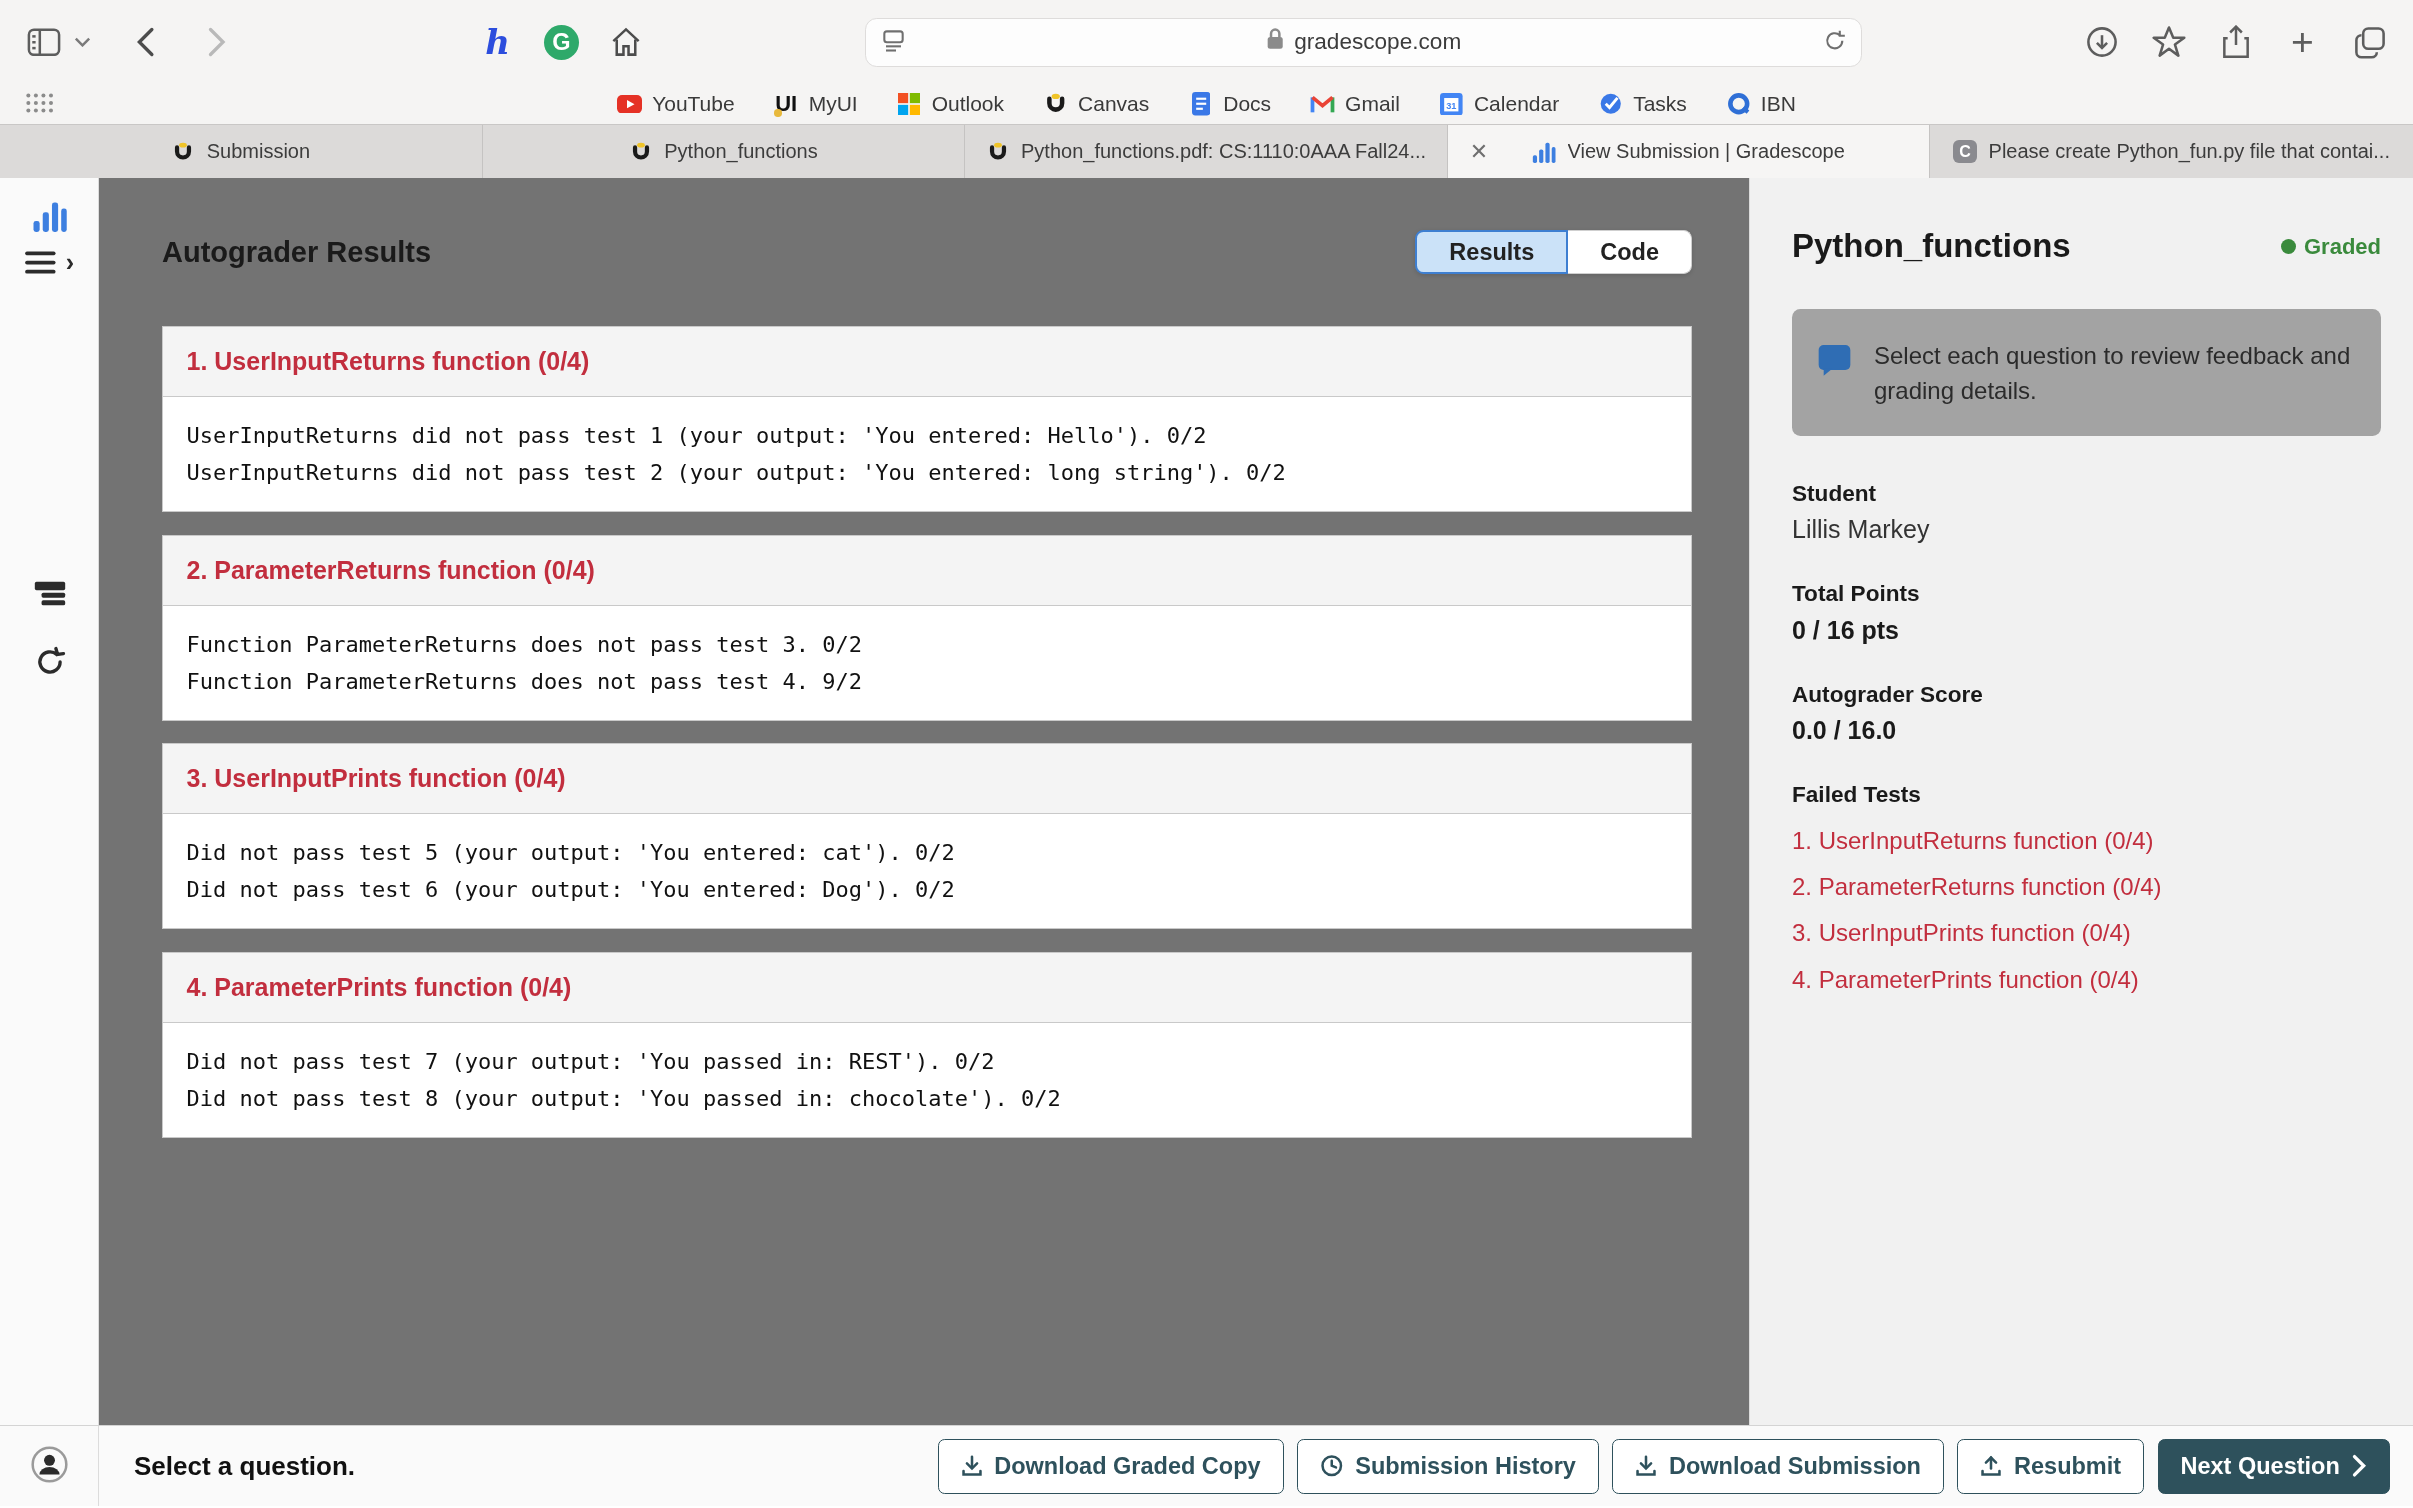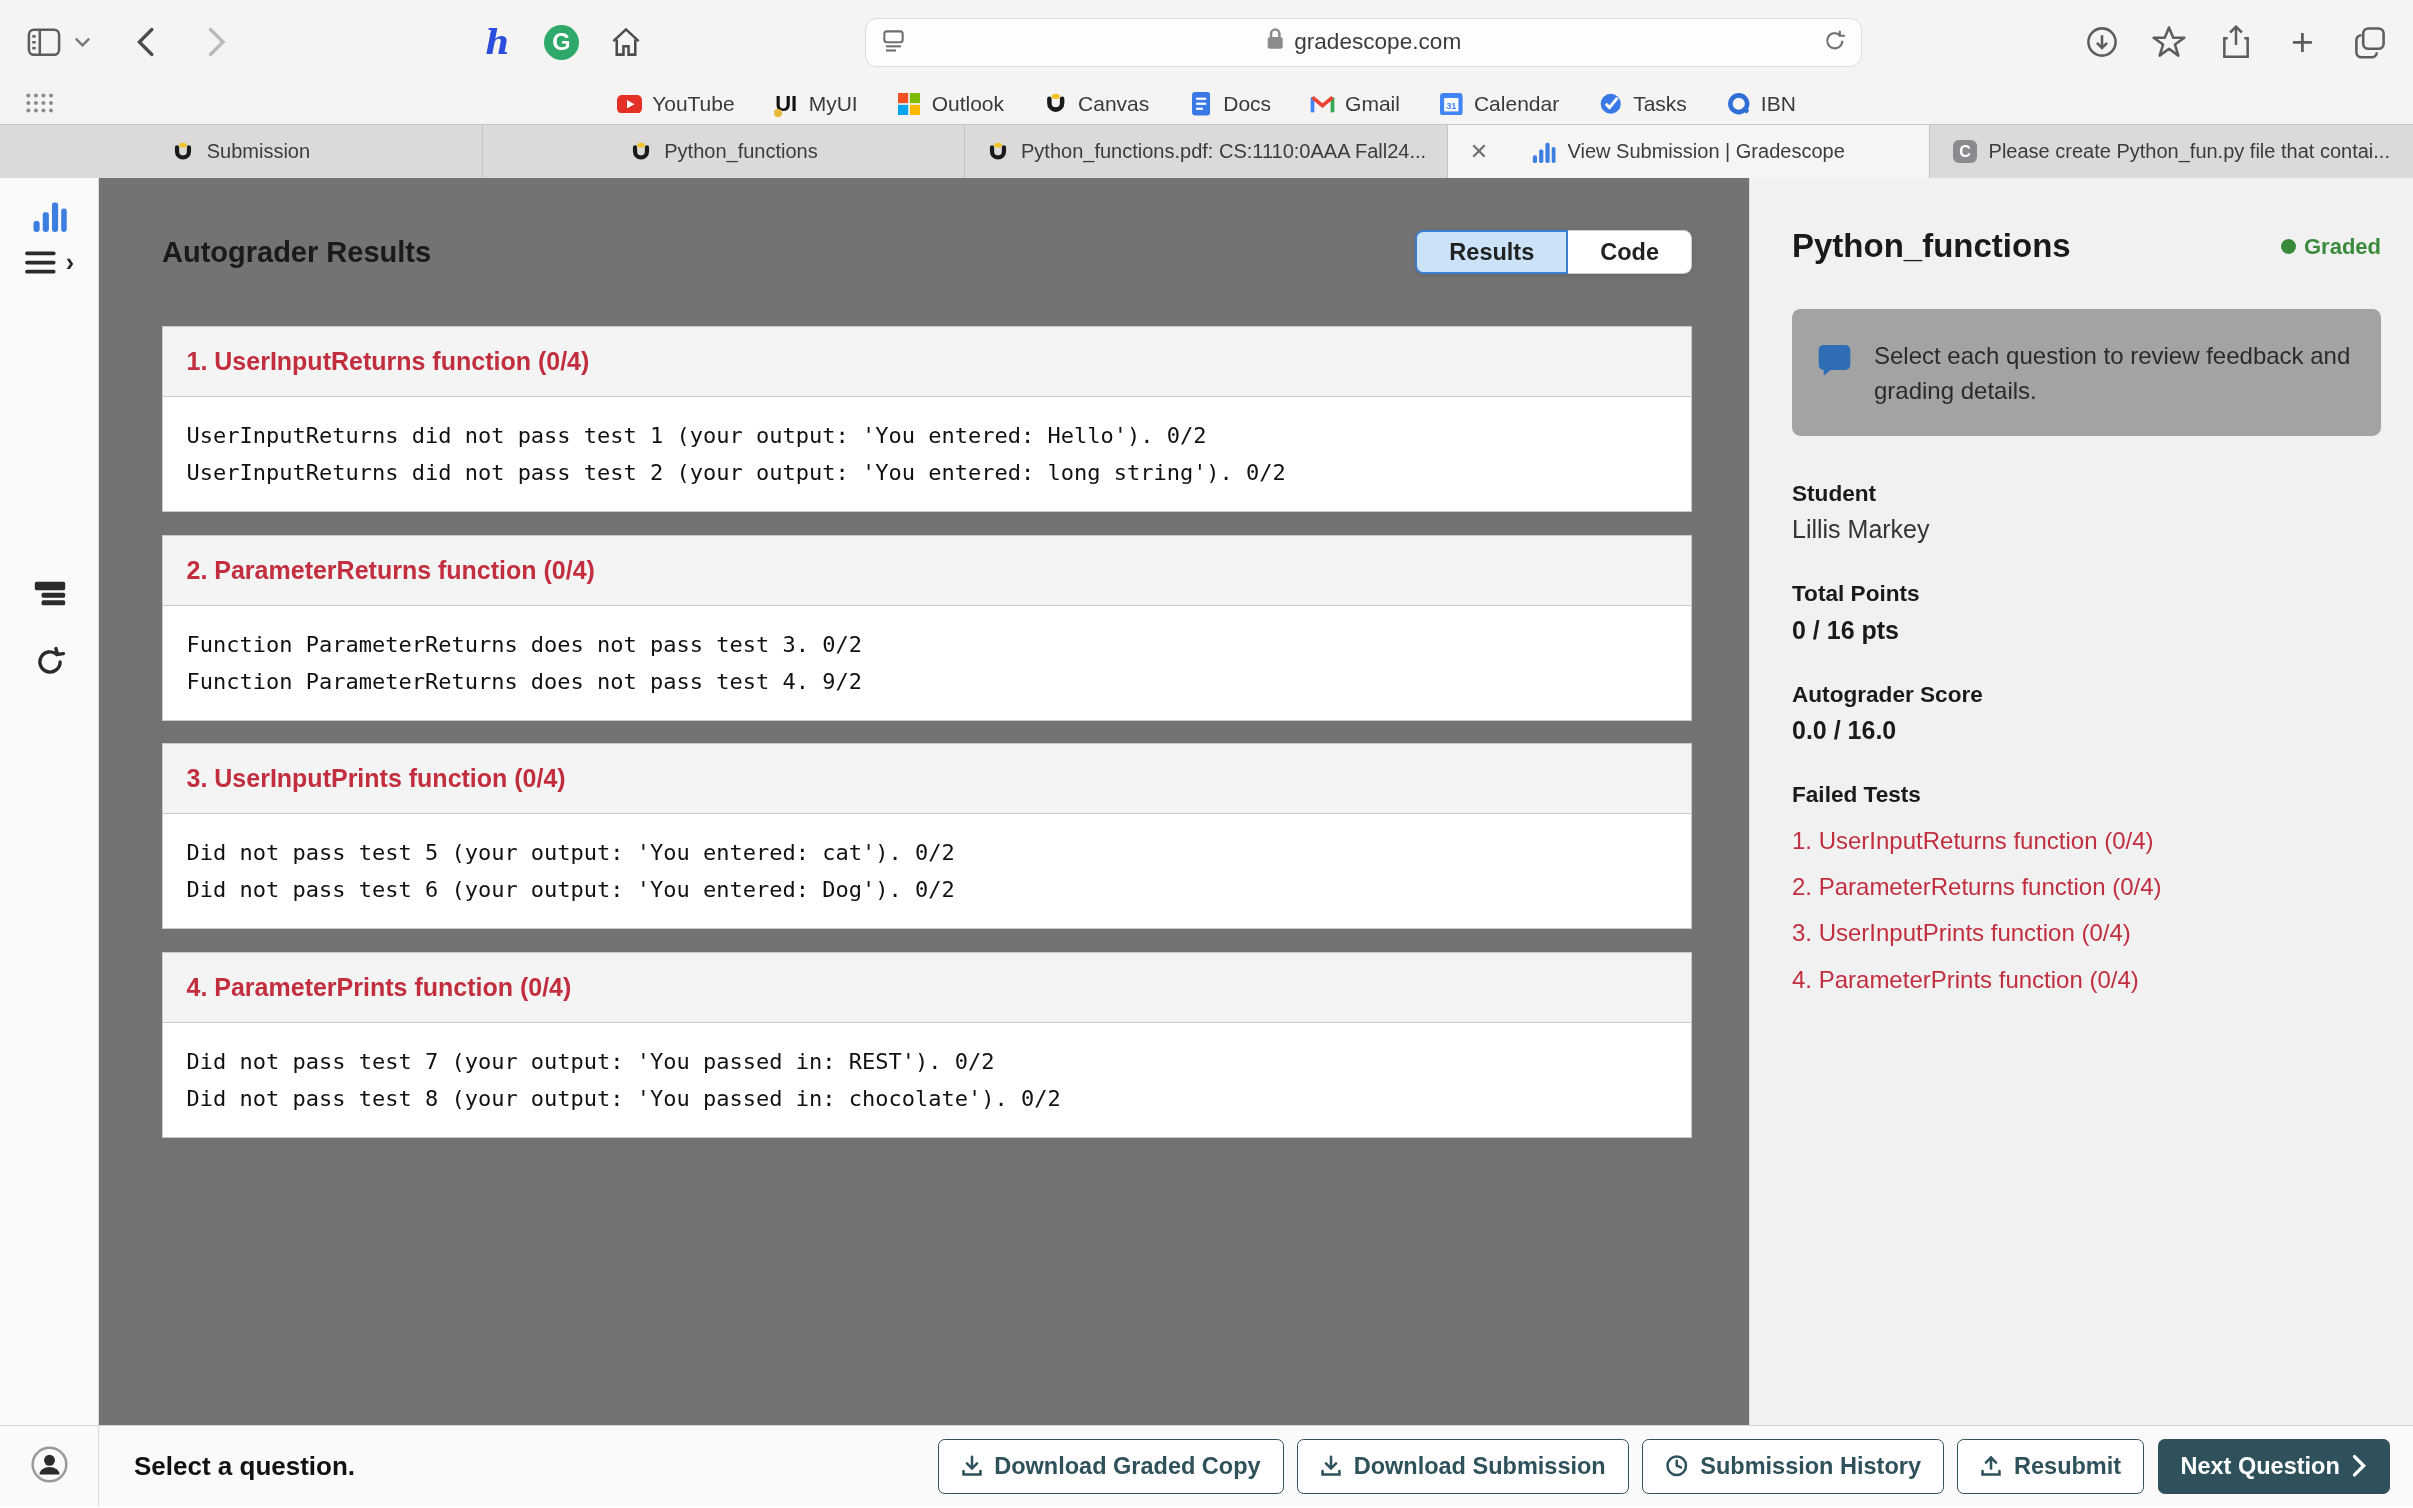--- a/index.html
+++ b/index.html
@@ -464,33 +464,33 @@
   <div class="ab-btns">
     <button class="btn">
       <svg width="22" height="22" viewBox="0 0 26 26" fill="none" stroke="#2e515c" stroke-width="3" stroke-linecap="round">
         <line x1="13" y1="2" x2="13" y2="15"></line>
           <polyline points="7,10 13,16 19,10"></polyline>
           <path d="M3 19 v4 h20 v-4"></path>
       </svg>
       <span>Download Graded Copy</span>
     </button>
     <button class="btn">
+      <svg width="23.5" height="23.5" viewBox="0 0 28 28" fill="none" stroke="#2e515c" stroke-width="3" stroke-linecap="round">
+        <circle cx="14" cy="14" r="11"></circle>
+          <polyline points="14,8 14,14 19,16"></polyline>
+      </svg>
+      <span>Submission History</span>
+    </button>
+    <button class="btn">
       <svg width="22" height="22" viewBox="0 0 26 26" fill="none" stroke="#2e515c" stroke-width="3" stroke-linecap="round">
         <line x1="13" y1="2" x2="13" y2="15"></line>
           <polyline points="7,10 13,16 19,10"></polyline>
           <path d="M3 19 v4 h20 v-4"></path>
       </svg>
       <span>Download Submission</span>
-    </button>
-    <button class="btn">
-      <svg width="23.5" height="23.5" viewBox="0 0 28 28" fill="none" stroke="#2e515c" stroke-width="3" stroke-linecap="round">
-        <circle cx="14" cy="14" r="11"></circle>
-          <polyline points="14,8 14,14 19,16"></polyline>
-      </svg>
-      <span>Submission History</span>
     </button>
     <button class="btn">
       <svg width="22" height="22" viewBox="0 0 26 26" fill="none" stroke="#2e515c" stroke-width="3" stroke-linecap="round">
         <line x1="13" y1="16" x2="13" y2="3"></line>
           <polyline points="7,9 13,3 19,9"></polyline>
           <path d="M3 19 v4 h20 v-4"></path>
       </svg>
       <span>Resubmit</span>
     </button>
     <button class="btn btn-primary">

